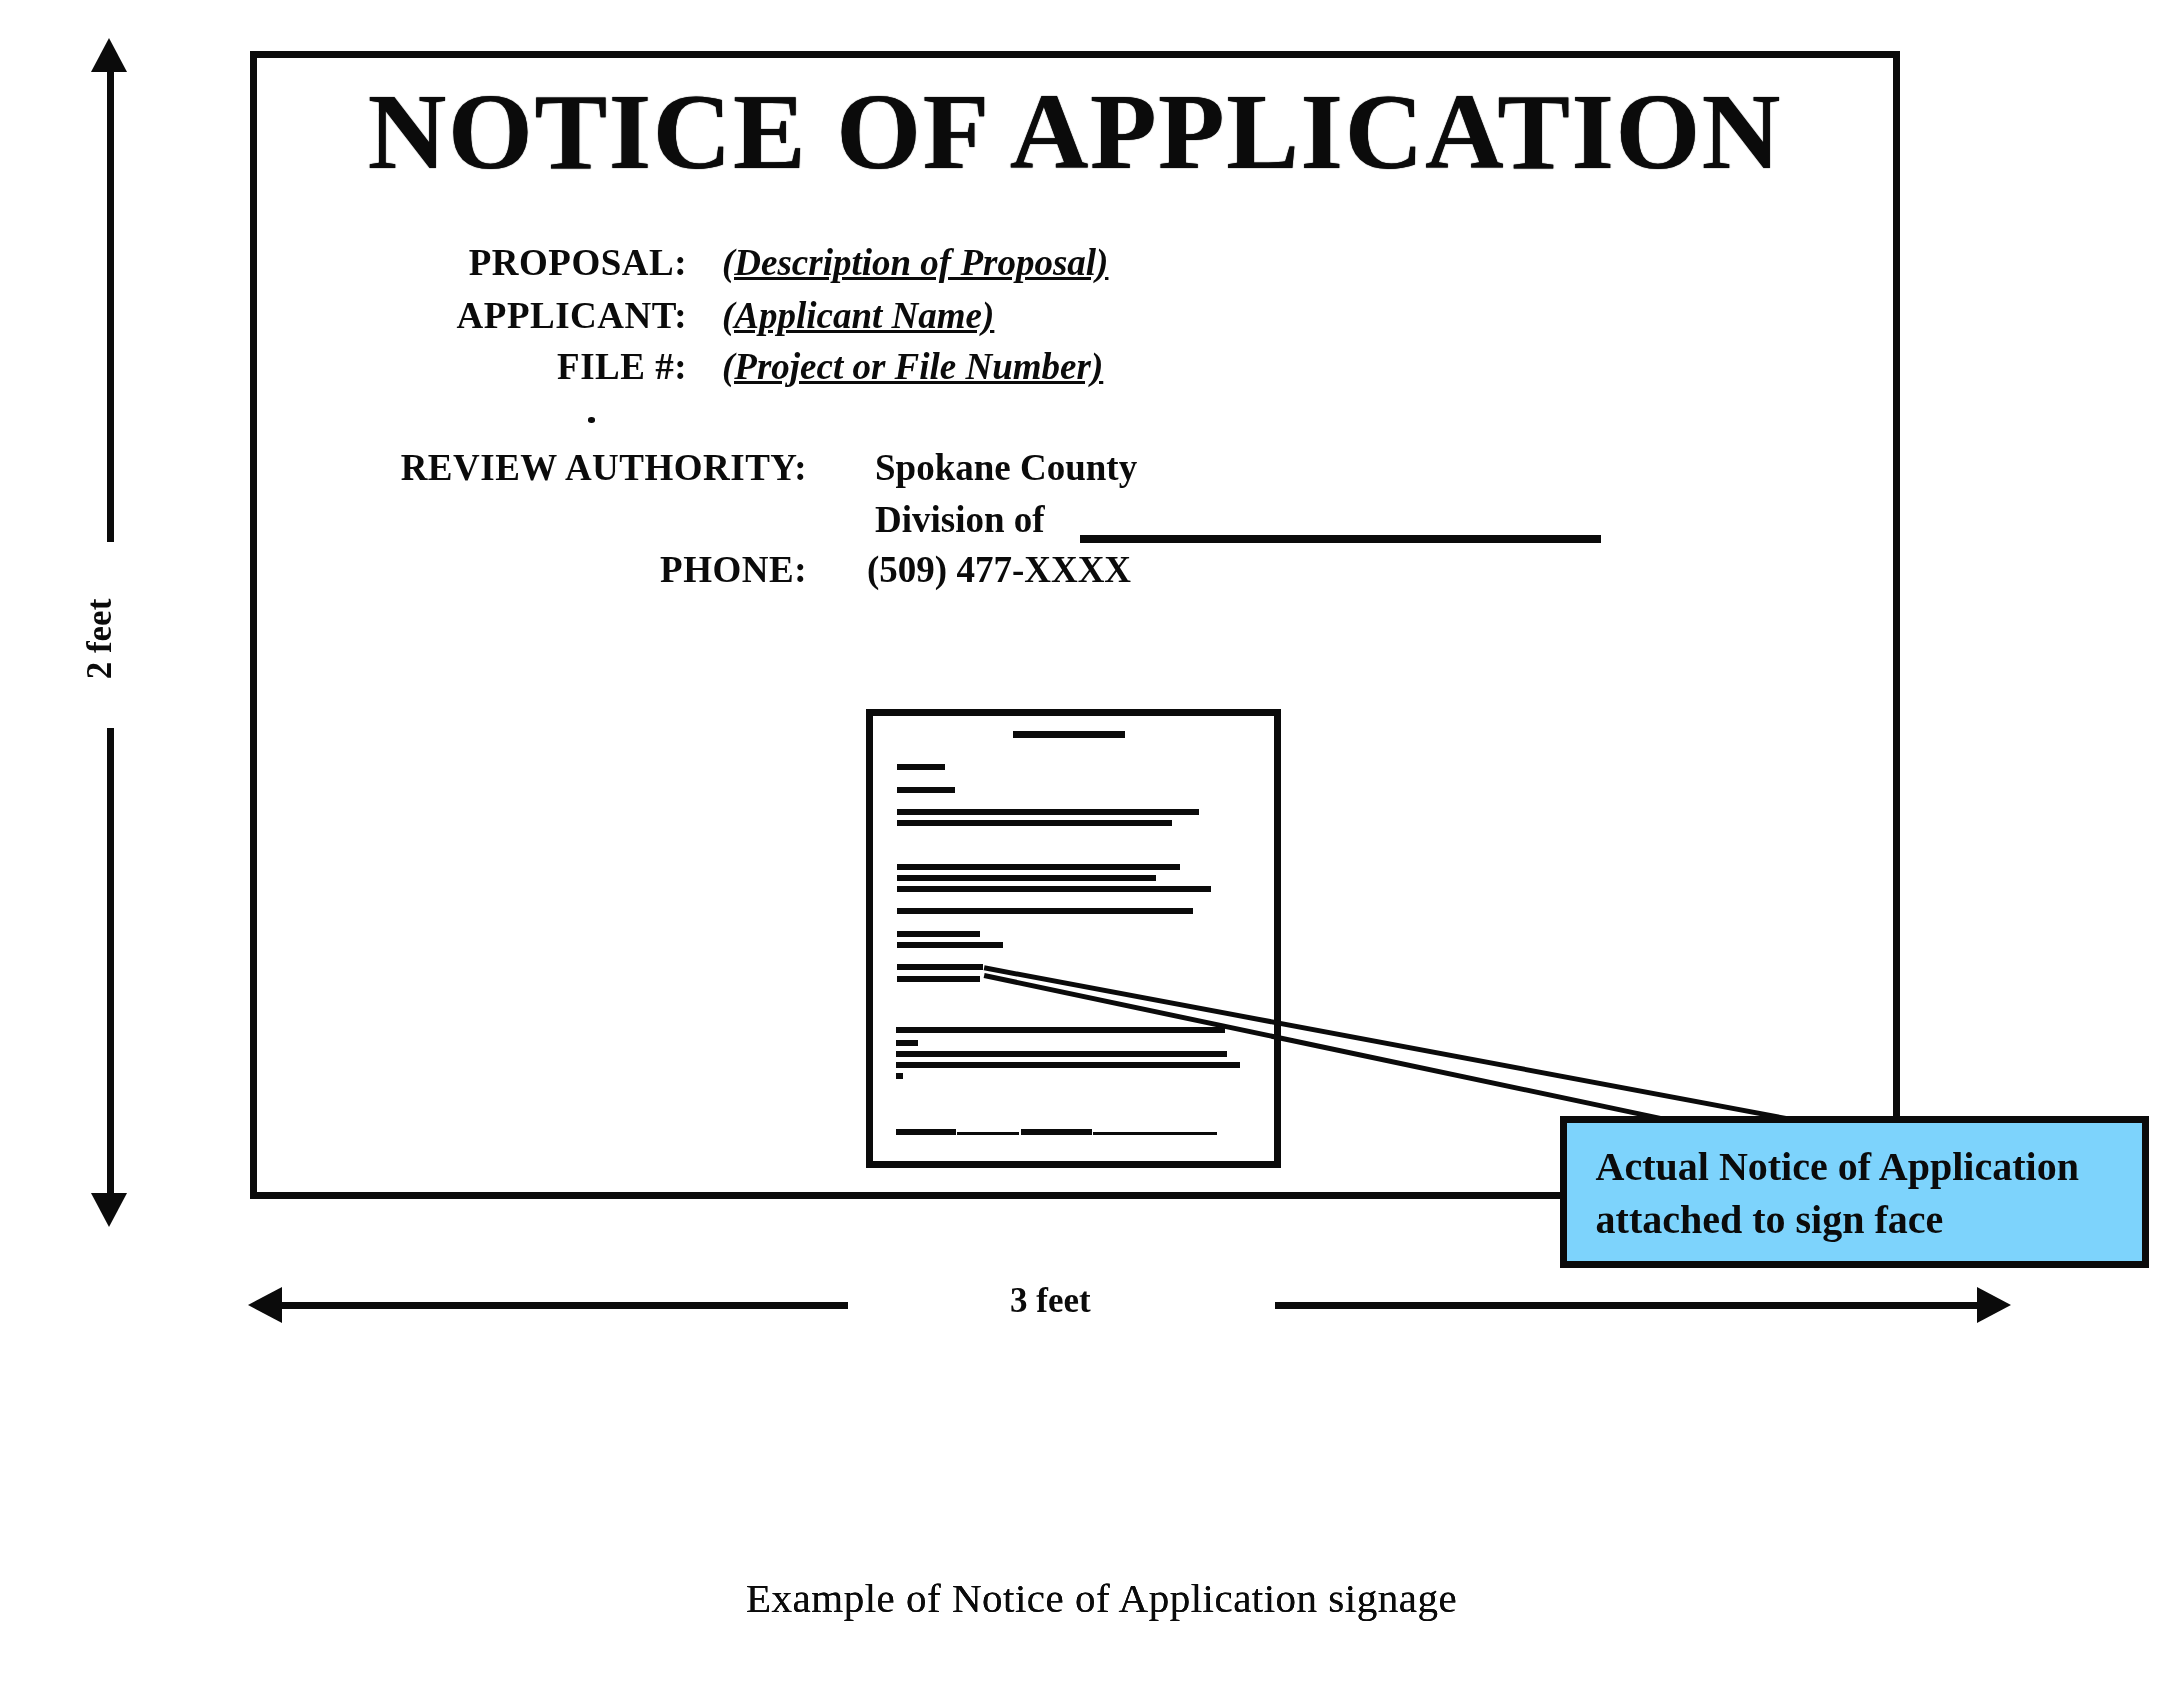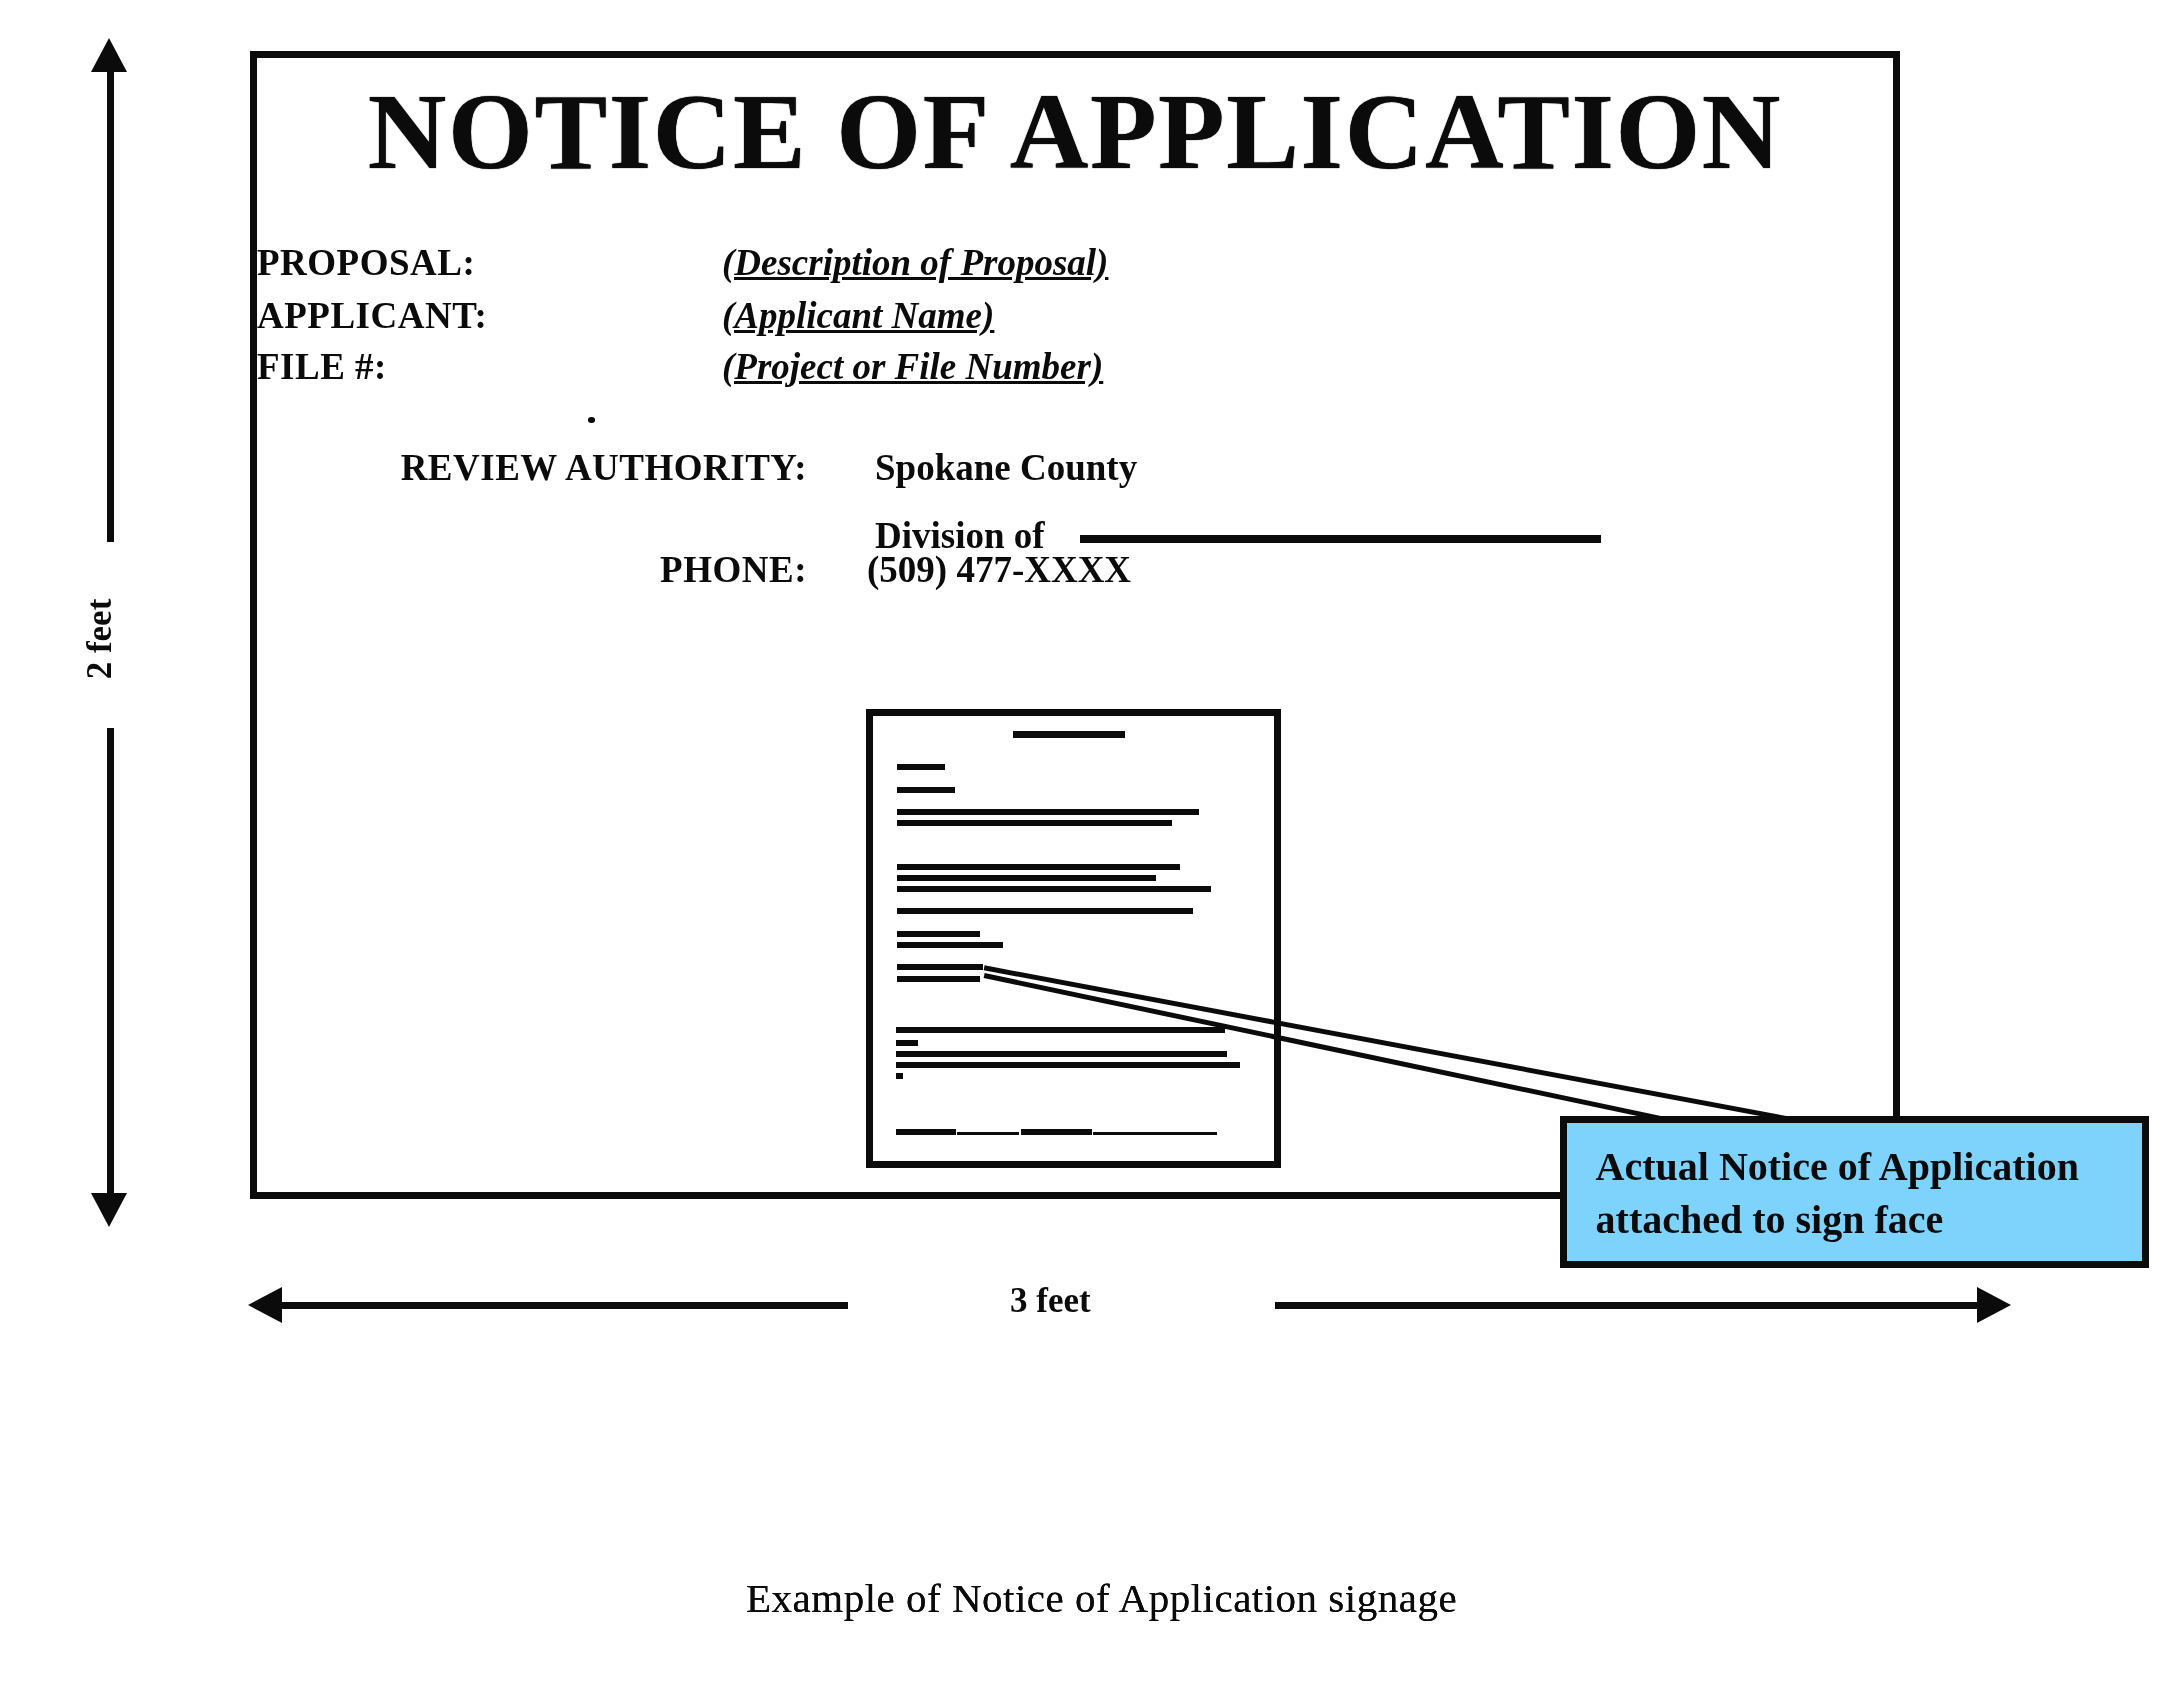--- a/index.html
+++ b/index.html
@@ -23,21 +23,21 @@
   .sign-title{
     left:0;top:11px;width:100%;
     text-align:center;
     font-size:109px;font-weight:bold;
     letter-spacing:1.6px;
     white-space:nowrap;
     text-shadow:0 0 1.1px #000;
   }
   .frow-label{
     left:0;width:430px;
-    text-align:left;
+    text-align:right;
     font-size:37px;font-weight:bold;
     white-space:nowrap;
     letter-spacing:0.5px;
   }
   .frow-value{
     left:465px;
     font-size:37px;font-weight:bold;font-style:italic;
     white-space:nowrap;
     text-decoration:underline;
   }
@@ -170,21 +170,21 @@
     <div class="abs frow-label" style="top:236px;">APPLICANT:</div>
     <div class="abs frow-value" style="top:236px;">(Applicant Name)</div>
 
     <div class="abs frow-label" style="top:287px;">FILE #:</div>
     <div class="abs frow-value" style="top:287px;">(Project or File Number)</div>
 
     <div class="abs artifact-dot"></div>
 
     <div class="abs ra-label" style="top:388px;">REVIEW AUTHORITY:</div>
     <div class="abs ra-value" style="top:388px;">Spokane County</div>
-    <div class="abs ra-value" style="top:456px;">Division of</div>
+    <div class="abs ra-value" style="top:440px;">Division of</div>
     <div class="abs division-underline"></div>
 
     <div class="abs ra-label" style="top:490px;">PHONE:</div>
     <div class="abs phone-value" style="top:490px;">(509) 477-XXXX</div>
 
     <div class="abs minidoc">
       <div class="bar" style="left:140px;top:15px;width:112px;height:7.1px;"></div>
       <div class="bar" style="left:23.6px;top:48px;width:48px;height:6px;"></div>
       <div class="bar" style="left:23.6px;top:71px;width:58px;height:6px;"></div>
       <div class="bar" style="left:23.6px;top:93px;width:302px;height:6px;"></div>

